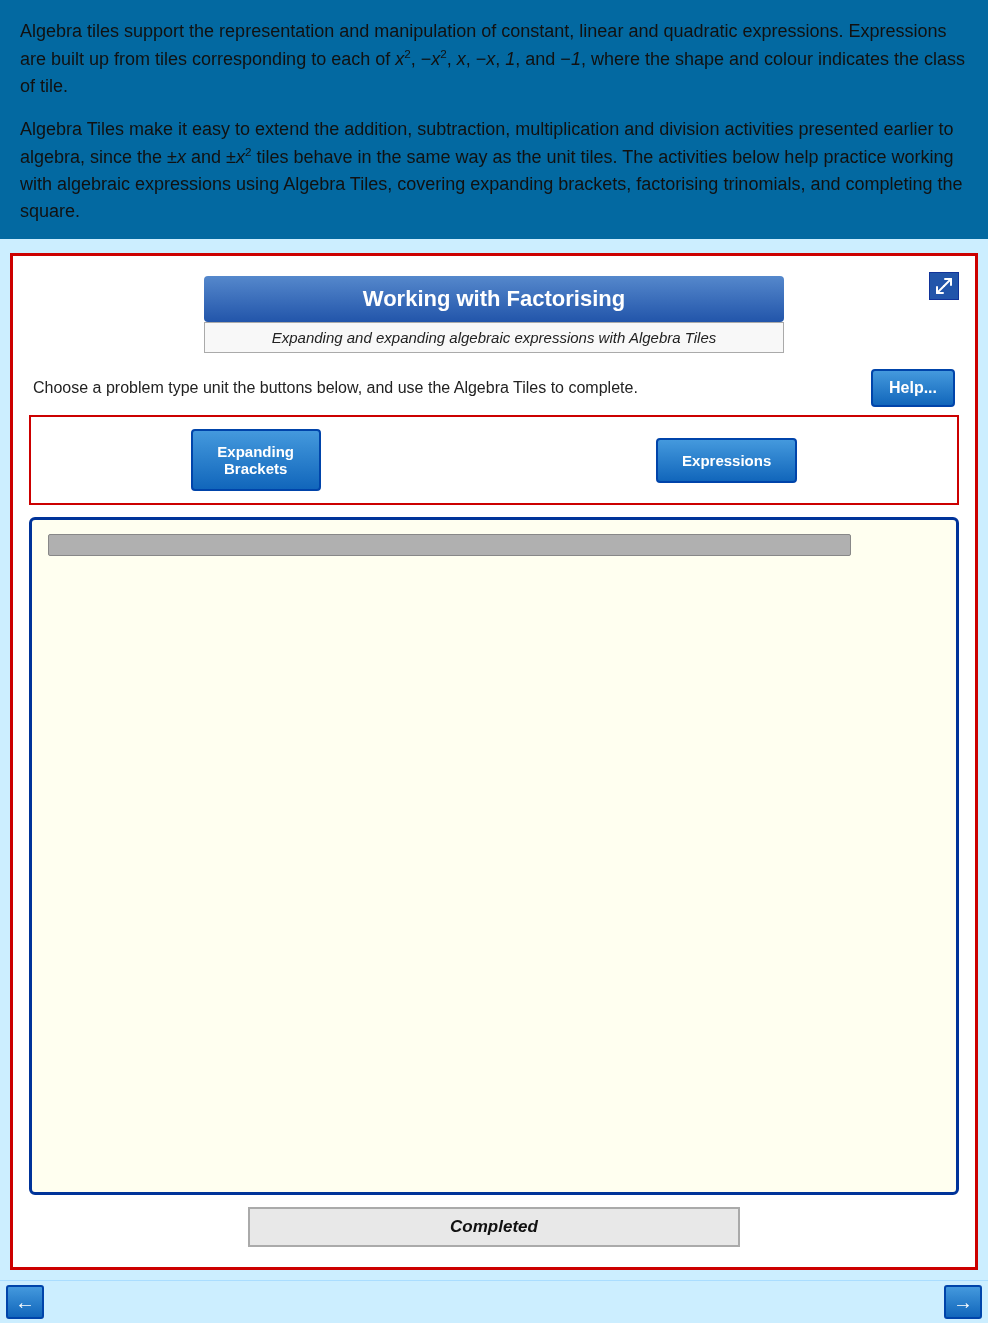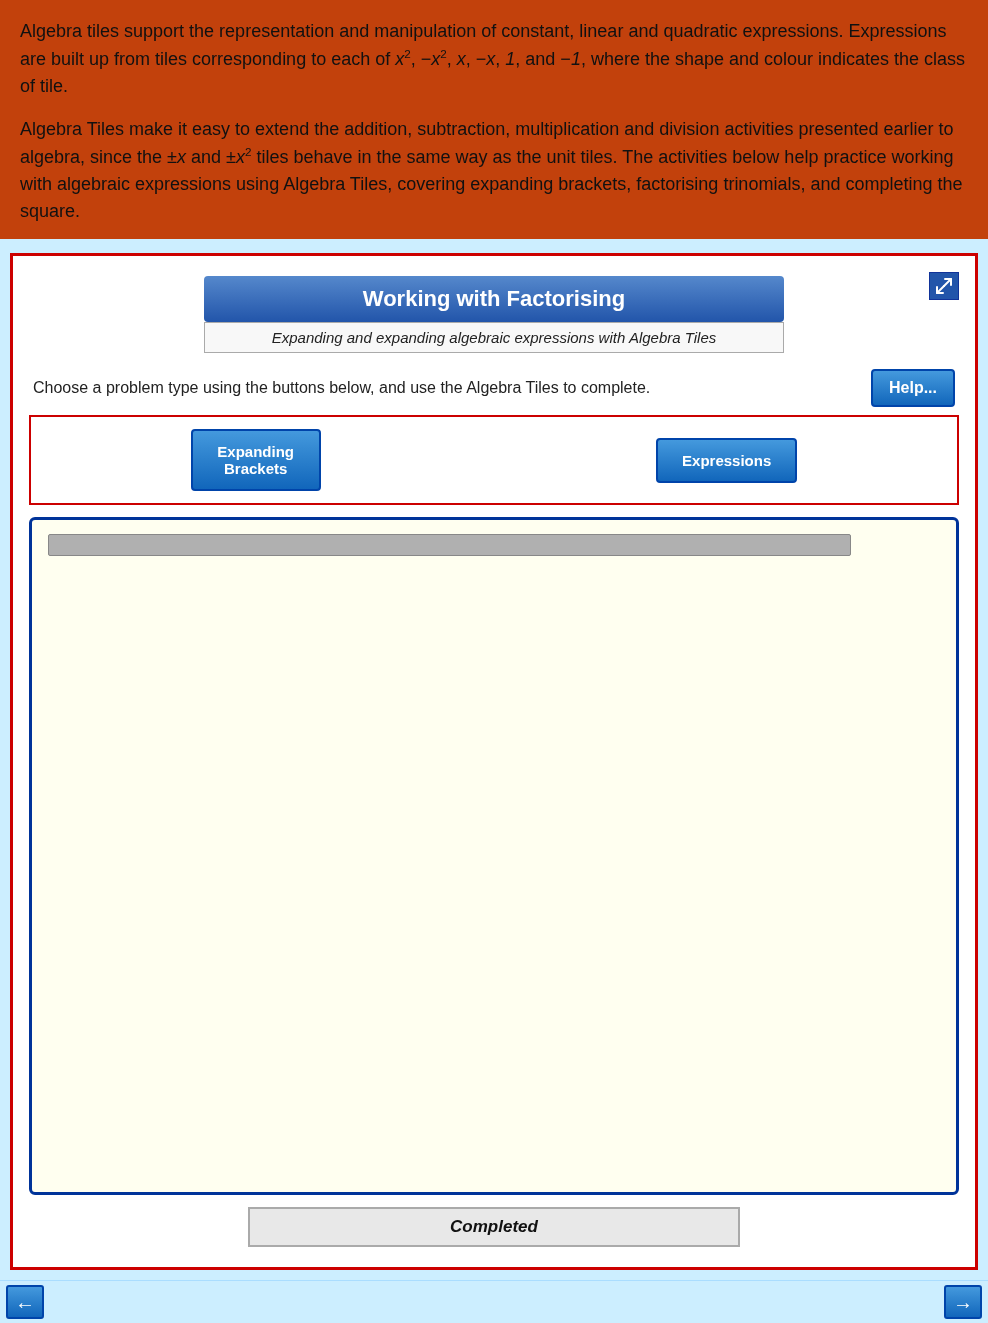--- a/index.html
+++ b/index.html
@@ -14,21 +14,21 @@
       background-color: #cceeff;
       font-family: Arial, sans-serif;
       font-size: 18px;
       color: #111;
       display: flex;
       flex-direction: column;
     }
 
     .top-text {
       padding: 18px 20px 14px 20px;
-      background-color: #c2410c;
+      background-color: #0369a1;
       line-height: 1.5;
     }
 
     .top-text p {
       margin-bottom: 16px;
     }
 
     .top-text p:last-child {
       margin-bottom: 0;
     }
@@ -234,21 +234,21 @@
         <line x1="15" y1="1" x2="8" y2="8" stroke="white" stroke-width="2" stroke-linecap="round"></line>
         <polyline points="7,15 1,15 1,9" stroke="white" stroke-width="2" fill="none" stroke-linecap="round" stroke-linejoin="round"></polyline>
         <line x1="1" y1="15" x2="8" y2="8" stroke="white" stroke-width="2" stroke-linecap="round"></line>
       </svg>
     </div>
 
     <div class="header-bar">Working with Factorising</div>
     <div class="subtitle">Expanding and expanding algebraic expressions with Algebra Tiles</div>
 
     <div class="top-row">
-      <span class="instruction-text">Choose a problem type using the buttons below, and use the Algebra Tiles to complete.</span>
+      <span class="instruction-text">Choose a problem type unit the buttons below, and use the Algebra Tiles to complete.</span>
       <button class="help-button">Help...</button>
     </div>
 
     <div class="buttons-row-container">
       <button class="problem-button">Expanding<br>Brackets</button>
       <button class="problem-button">Expressions</button>
     </div>
 
     <div class="work-area">
       <div class="progress-bar-container">

